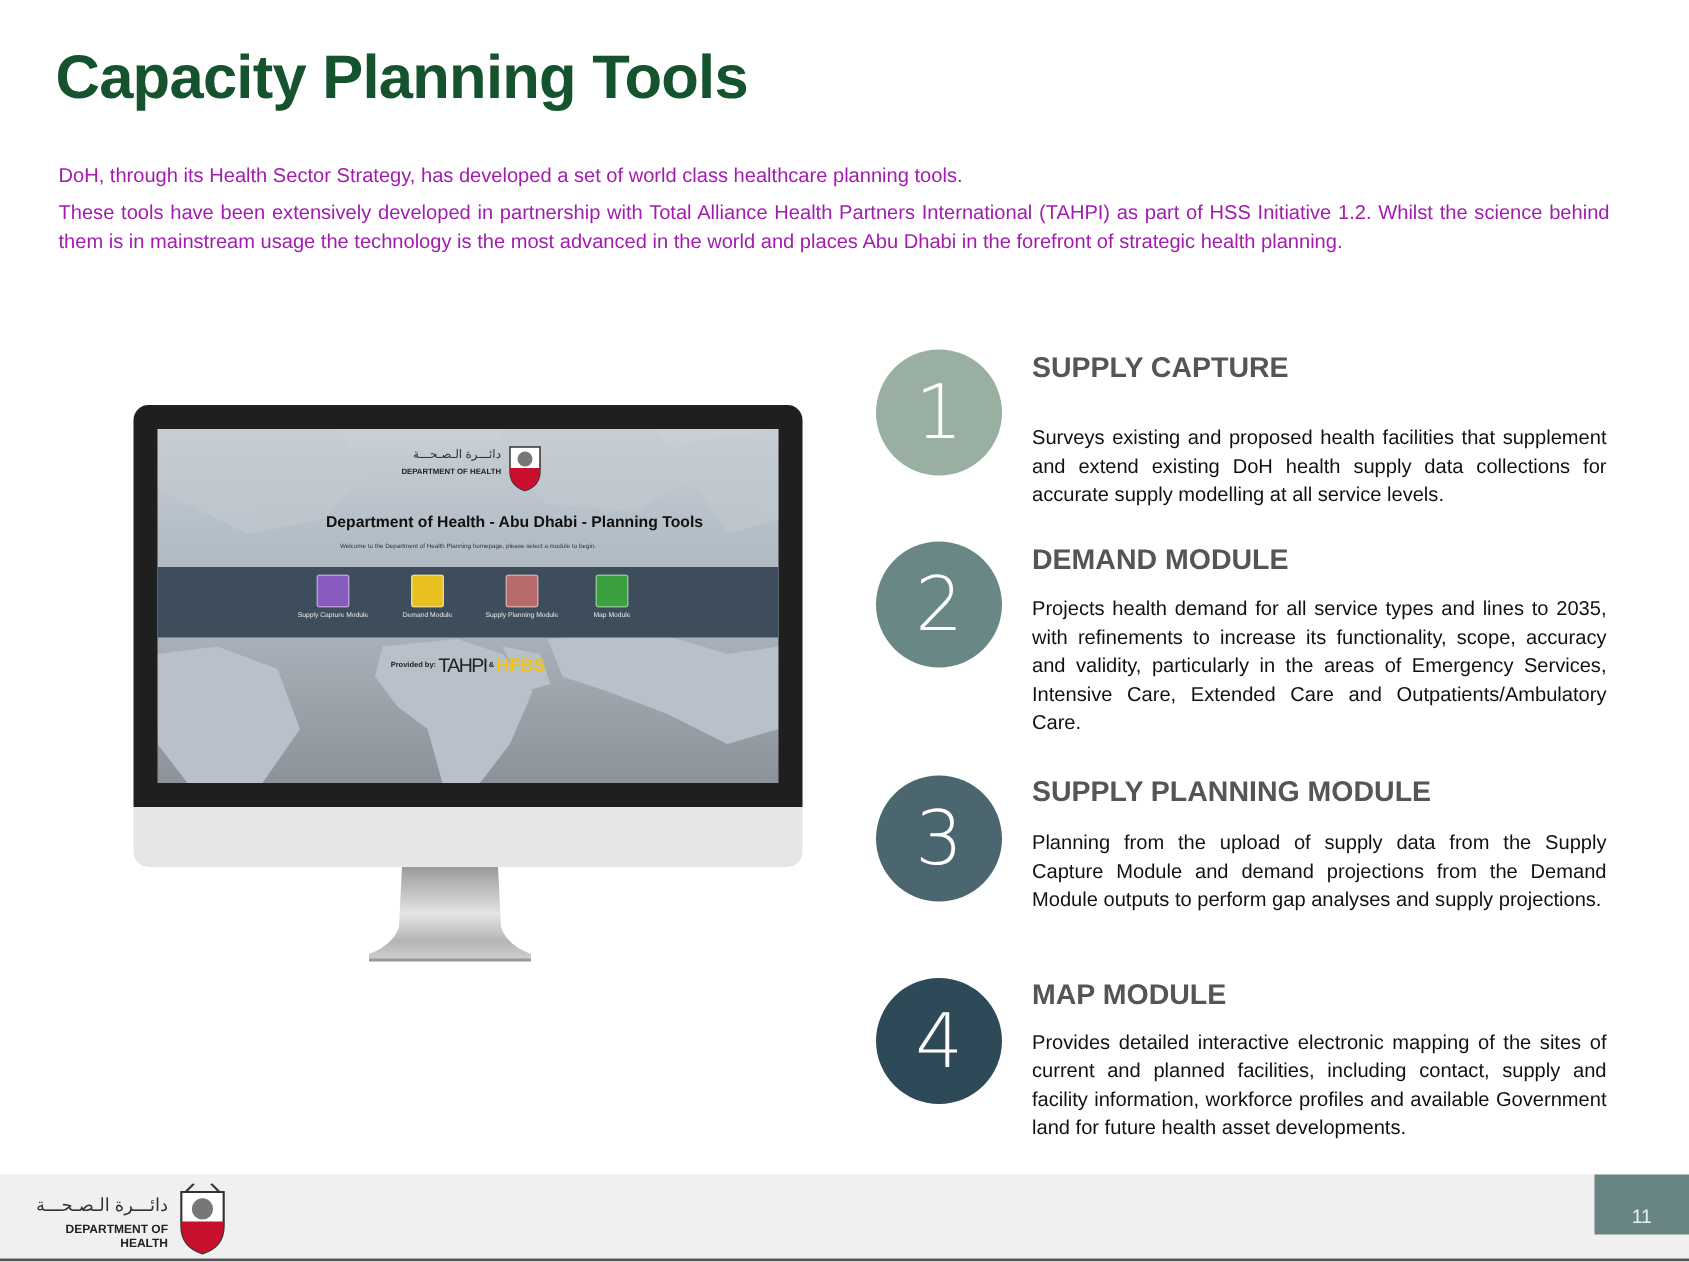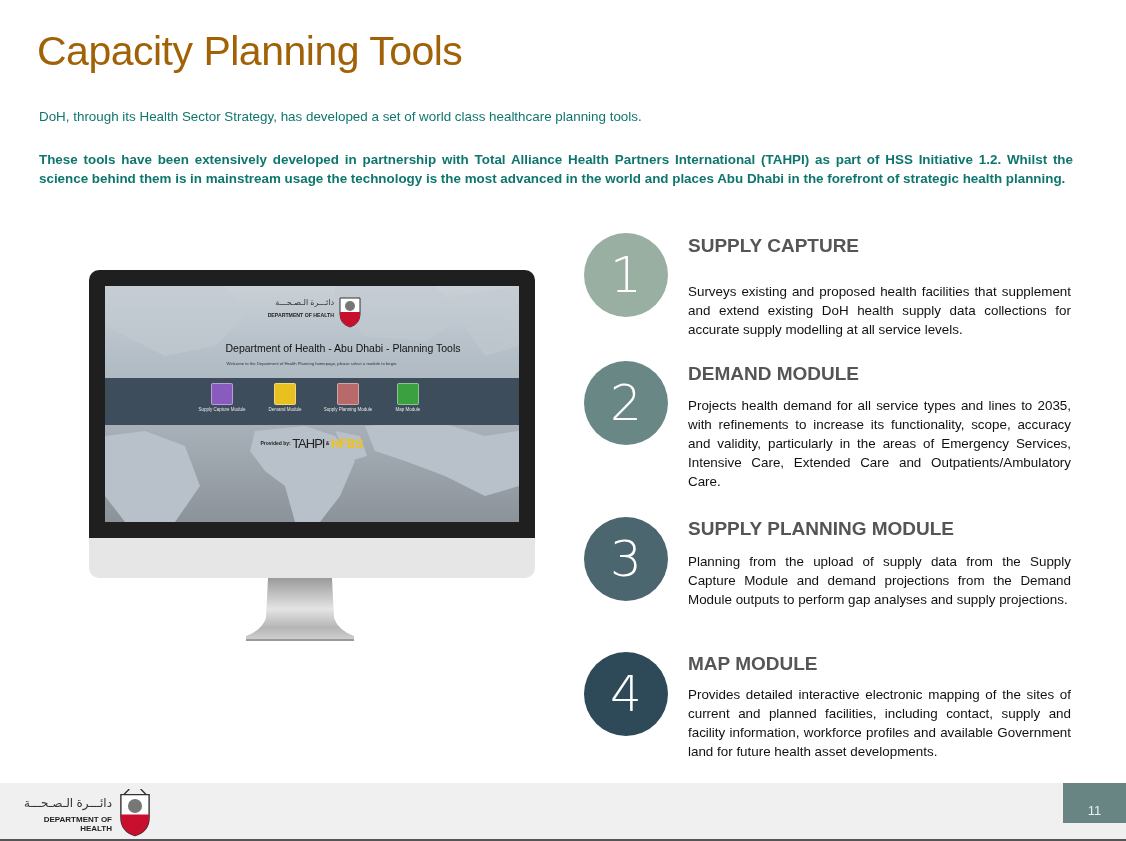--- a/index.html
+++ b/index.html
@@ -1,37 +1,37 @@
 <!DOCTYPE html>
 <html><head>
 <meta charset="utf-8">
 <style>
   html, body { margin:0; padding:0; }
   body { width:1126px; height:841px; background:#ffffff; position:relative; overflow:hidden;
          font-family:"Liberation Sans", "DejaVu Sans", sans-serif; color:#111; }
-  .title { position:absolute; left:37px; top:28px; font-size:41px; font-weight:normal; color:#a16207;
+  .title { position:absolute; left:37px; top:28px; font-size:41px; font-weight:bold; color:#14532d;
            letter-spacing:-0.5px; margin:0; }
-  .intro { position:absolute; left:39px; width:1034px; font-size:13.4px; line-height:19px; color:#0f766e;
+  .intro { position:absolute; left:39px; width:1034px; font-size:13.4px; line-height:19px; color:#a21caf;
            text-align:justify; margin:0; }
   .p1 { top:107px; }
-  .p2 { top:150px;font-weight:bold; }
+  .p2 { top:132px; }
 
   
   .monitor { position:absolute; left:89px; top:270px; width:446px; height:308px; }
   .bezel { position:absolute; left:0; top:0; width:446px; height:268px; background:#1f1f1f;
            border-radius:10px 10px 0 0; }
   .chin { position:absolute; left:0; top:268px; width:446px; height:40px; background:#e6e6e6;
           border-radius:0 0 10px 10px; }
   .screen { position:absolute; left:16px; top:16px; width:414px; height:236px; overflow:hidden;
             background:linear-gradient(180deg,#c9d0d6 0%,#b4bec7 30%,#a7b0b8 60%,#8c9299 100%); }
   .map-bg { position:absolute; left:0; top:0; width:414px; height:236px; }
   .scr-logo { position:absolute; left:155px; top:8px; width:110px; height:34px; }
   .scr-logo .ar { position:absolute; left:0; top:4px; width:74px; text-align:right; font-size:8px; color:#333; }
   .scr-logo .en { position:absolute; left:0; top:18px; width:74px; text-align:right; font-size:5.2px; color:#222; font-weight:bold; }
-  .scr-title { position:absolute; left:0; top:56px; width:476px; text-align:center; font-size:10.5px; font-weight:normal; color:#111; }
+  .scr-title { position:absolute; left:0; top:56px; width:476px; text-align:center; font-size:10.5px; font-weight:bold; color:#111; }
   .scr-sub { position:absolute; left:0; top:75px; width:414px; text-align:center; font-size:4.2px; color:#333; }
   .scr-band { position:absolute; left:0; top:92px; width:414px; height:47px; background:#3e4d5c; }
   .mod { position:absolute; top:5px; width:70px; text-align:center; }
   .mod .ic { width:20px; height:20px; margin:0 auto; border-radius:2px; border:1px solid rgba(255,255,255,0.4); }
   .mod .lbl { font-size:4.5px; color:#e8e8e8; margin-top:2px; white-space:nowrap; }
   .scr-prov { position:absolute; left:0; top:150px; width:414px; text-align:center; font-size:5px; font-weight:bold; color:#222; }
   .scr-prov .tahpi { font-size:13px; font-weight:normal; color:#222; letter-spacing:-1px; vertical-align:middle; }
   .scr-prov .hfbs { font-size:12px; font-weight:bold; color:#f4c20d; vertical-align:middle;text-align:center; }
   .stand { position:absolute; left:244px; top:578px; width:112px; height:64px; }
 

